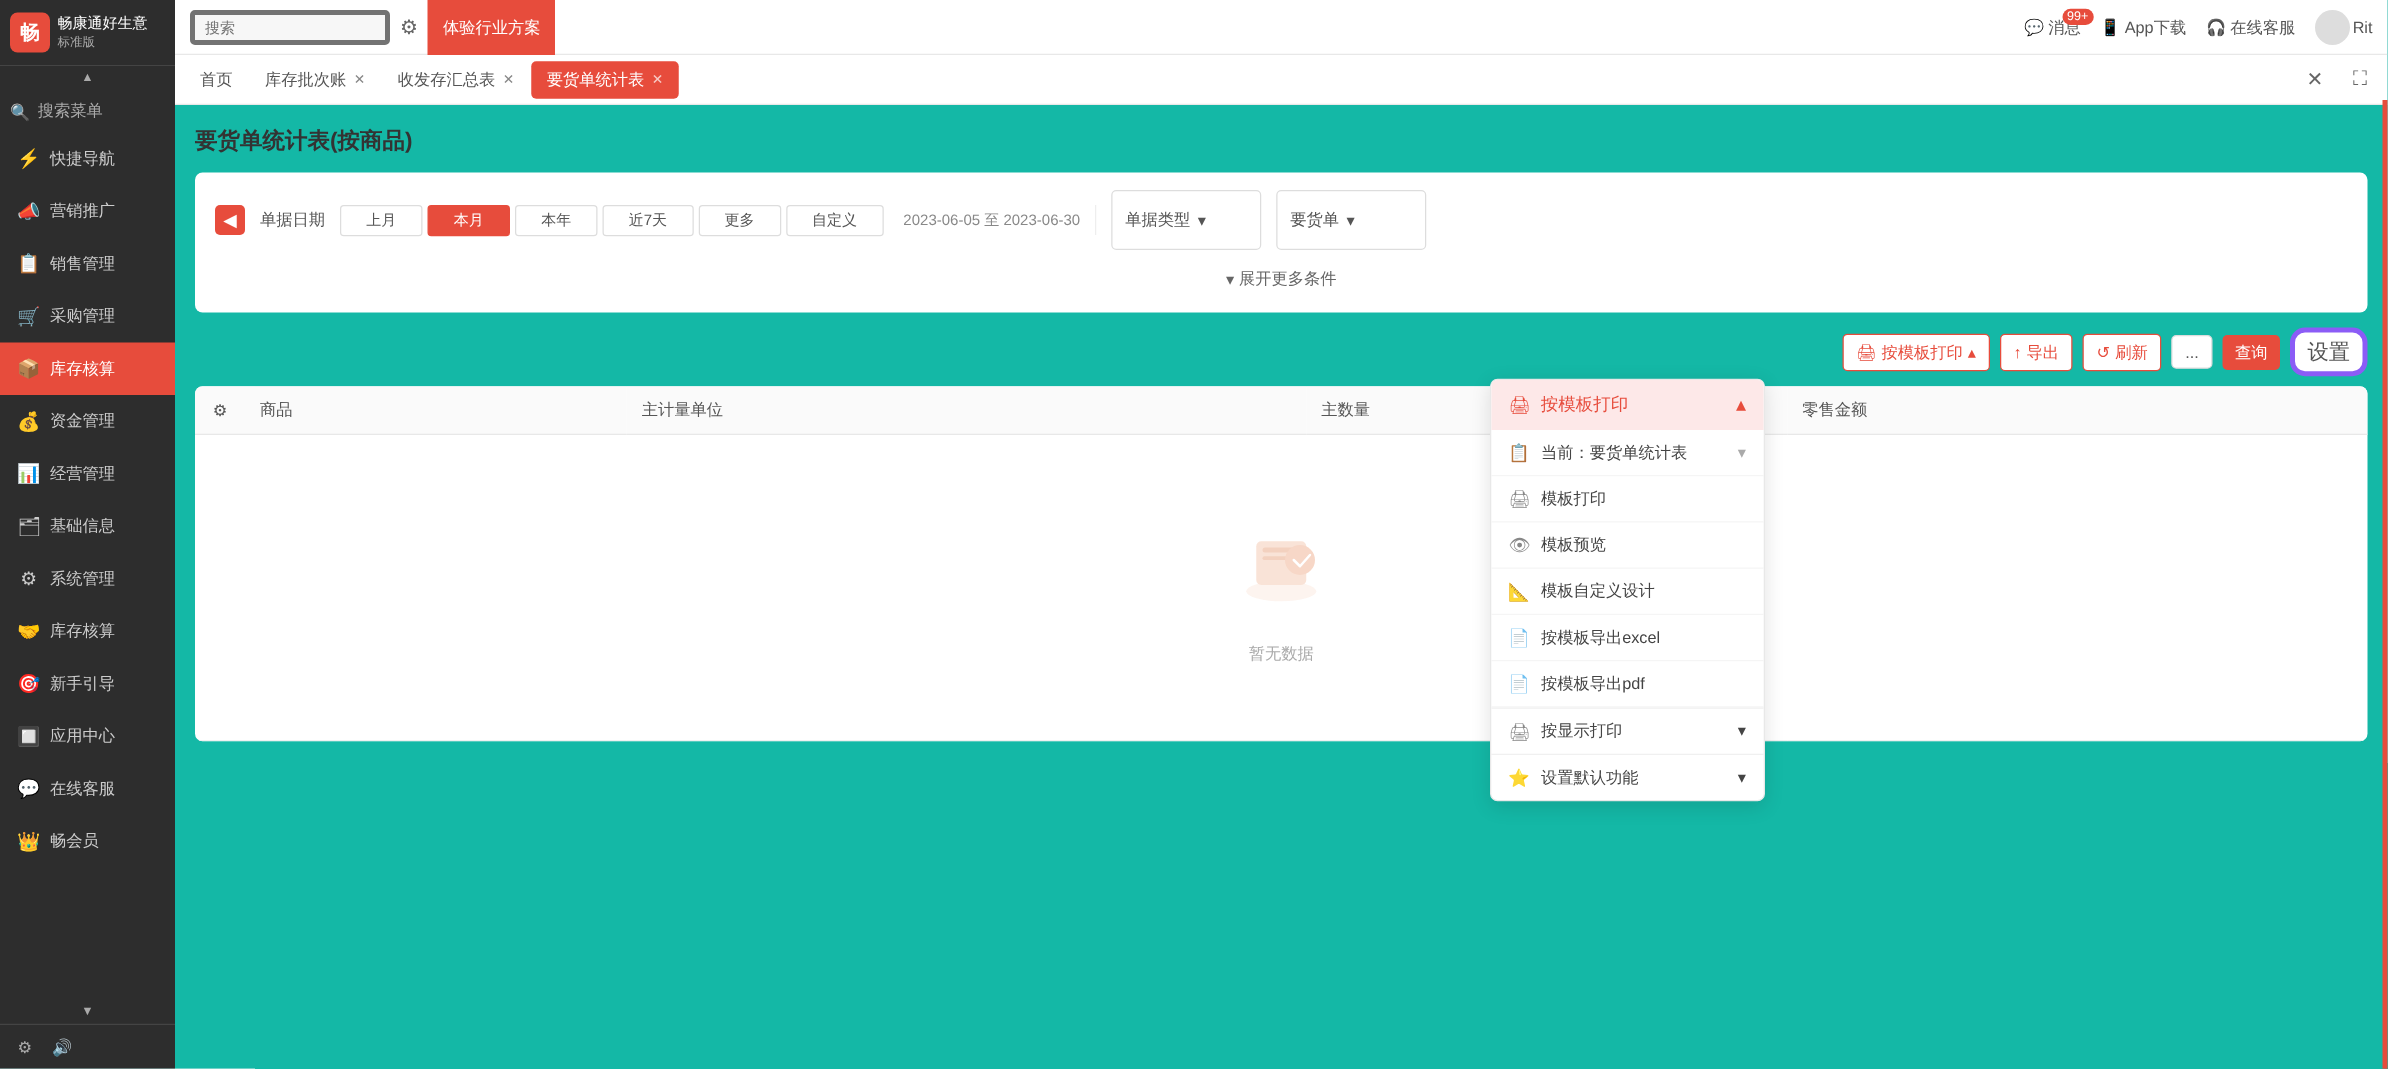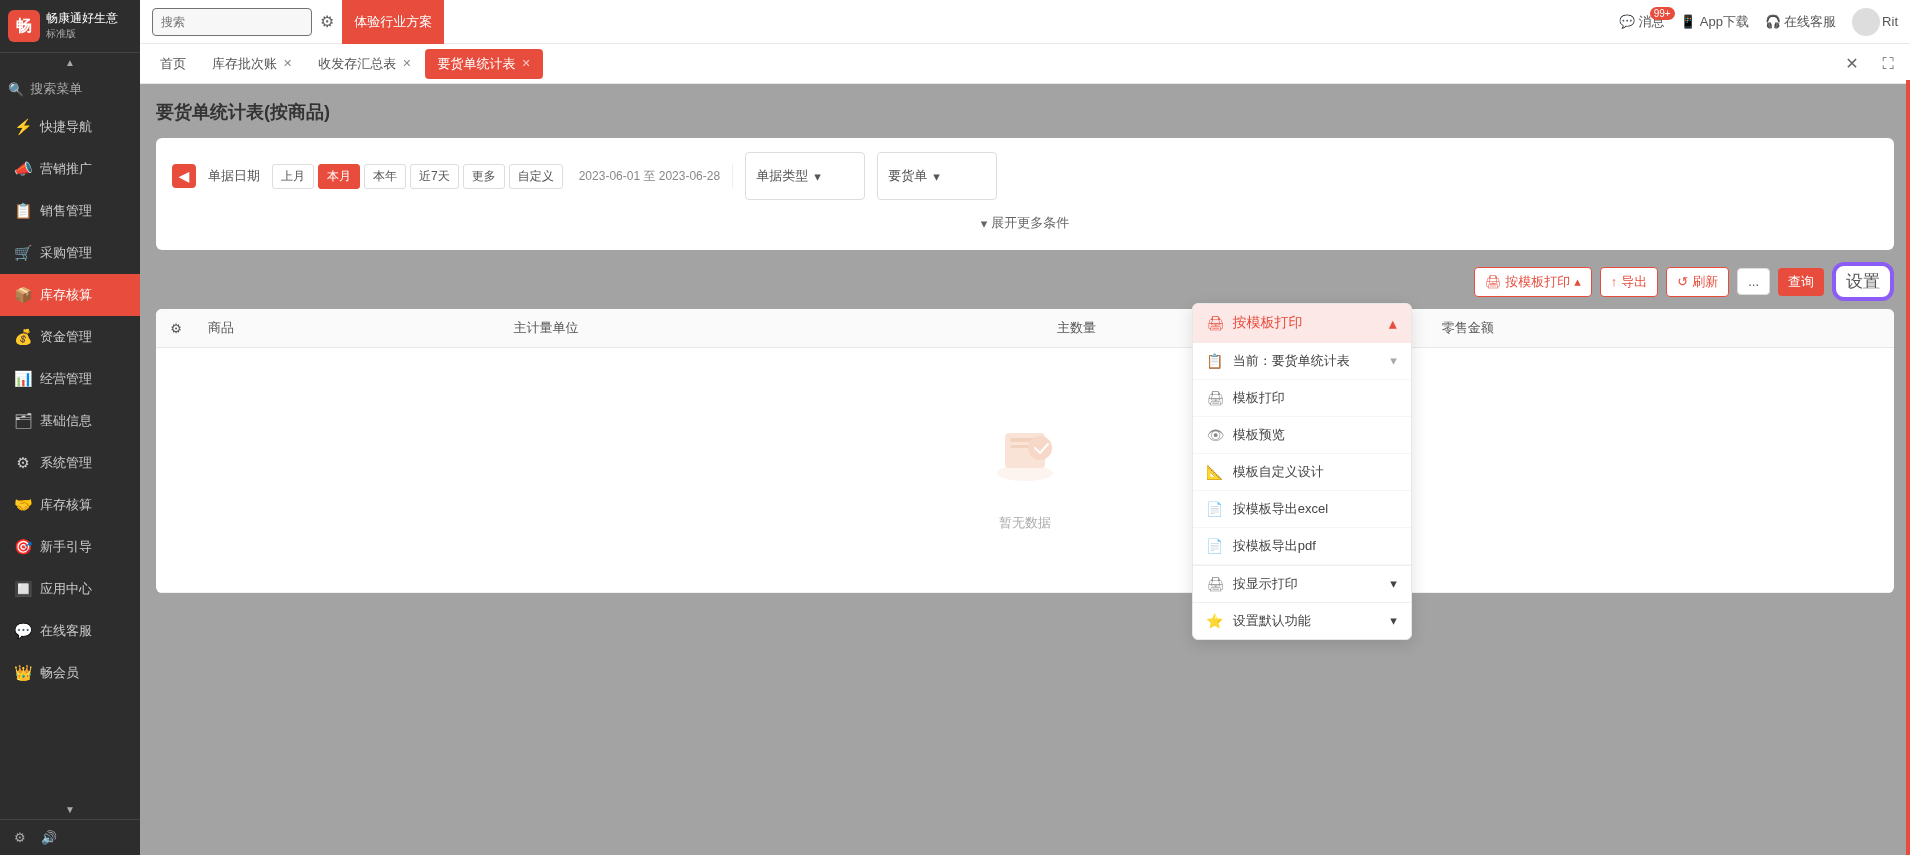--- a/index.html
+++ b/index.html
@@ -99,21 +99,21 @@
       height: 44px;
       display: flex;
       align-items: center;
       padding: 0 12px;
       border-bottom: 1px solid #e8e8e8;
       gap: 8px;
     }
     .topbar-search {
       width: 160px;
       height: 28px;
-      border: 1px solid #737373;
+      border: 4px solid #737373;
       border-radius: 4px;
       padding: 0 8px;
       font-size: 12px;
       color: #999;
       background: #f7f7f7;
     }
     .topbar-gear { color: #666; cursor: pointer; font-size: 16px; }
     .topbar-trial {
       background: #e74c3c;
       color: #ffffff;
@@ -187,21 +187,21 @@
       border-radius: 4px;
       color: #666;
       font-size: 16px;
     }
 
     
     .content-area {
       flex: 1;
       padding: 16px;
       overflow-y: auto;
-      background: #a3a3a3;
+      background: #14b8a6;
       position: relative;
     }
 
     .page-title {
       font-size: 18px;
       font-weight: bold;
       color: #333;
       margin-bottom: 14px;
     }
 
@@ -217,21 +217,21 @@
       display: flex;
       align-items: center;
       gap: 12px;
       flex-wrap: wrap;
     }
 
     .filter-label { color: #555; font-size: 13px; white-space: nowrap; }
 
     .date-btns { display: flex; align-items: center; gap: 4px; }
     .date-btn {
-      padding: 3px 8px;
+      padding: 3px 20px;
       border: 1px solid #ddd;
       border-radius: 3px;
       cursor: pointer;
       font-size: 12px;
       color: #555;
       background: white;
     }
     .date-btn.active { background: #e74c3c; color: white; border-color: #e74c3c; }
 
     .date-range-text { font-size: 12px; color: #888; margin-left: 4px; }
@@ -575,21 +575,21 @@
 
         <div class="date-btns">
           <button class="date-btn">上月</button>
           <button class="date-btn active">本月</button>
           <button class="date-btn">本年</button>
           <button class="date-btn">近7天</button>
           <button class="date-btn">更多</button>
           <button class="date-btn">自定义</button>
         </div>
 
-        <span class="date-range-text">2023-06-01 至 2023-06-28</span>
+        <span class="date-range-text">2023-06-05 至 2023-06-30</span>
 
         <div class="filter-divider"></div>
 
         <div class="filter-select">
           <span>单据类型</span>
           <span class="chevron-down"></span>
         </div>
 
         <div class="filter-select">
           <span>要货单</span>

